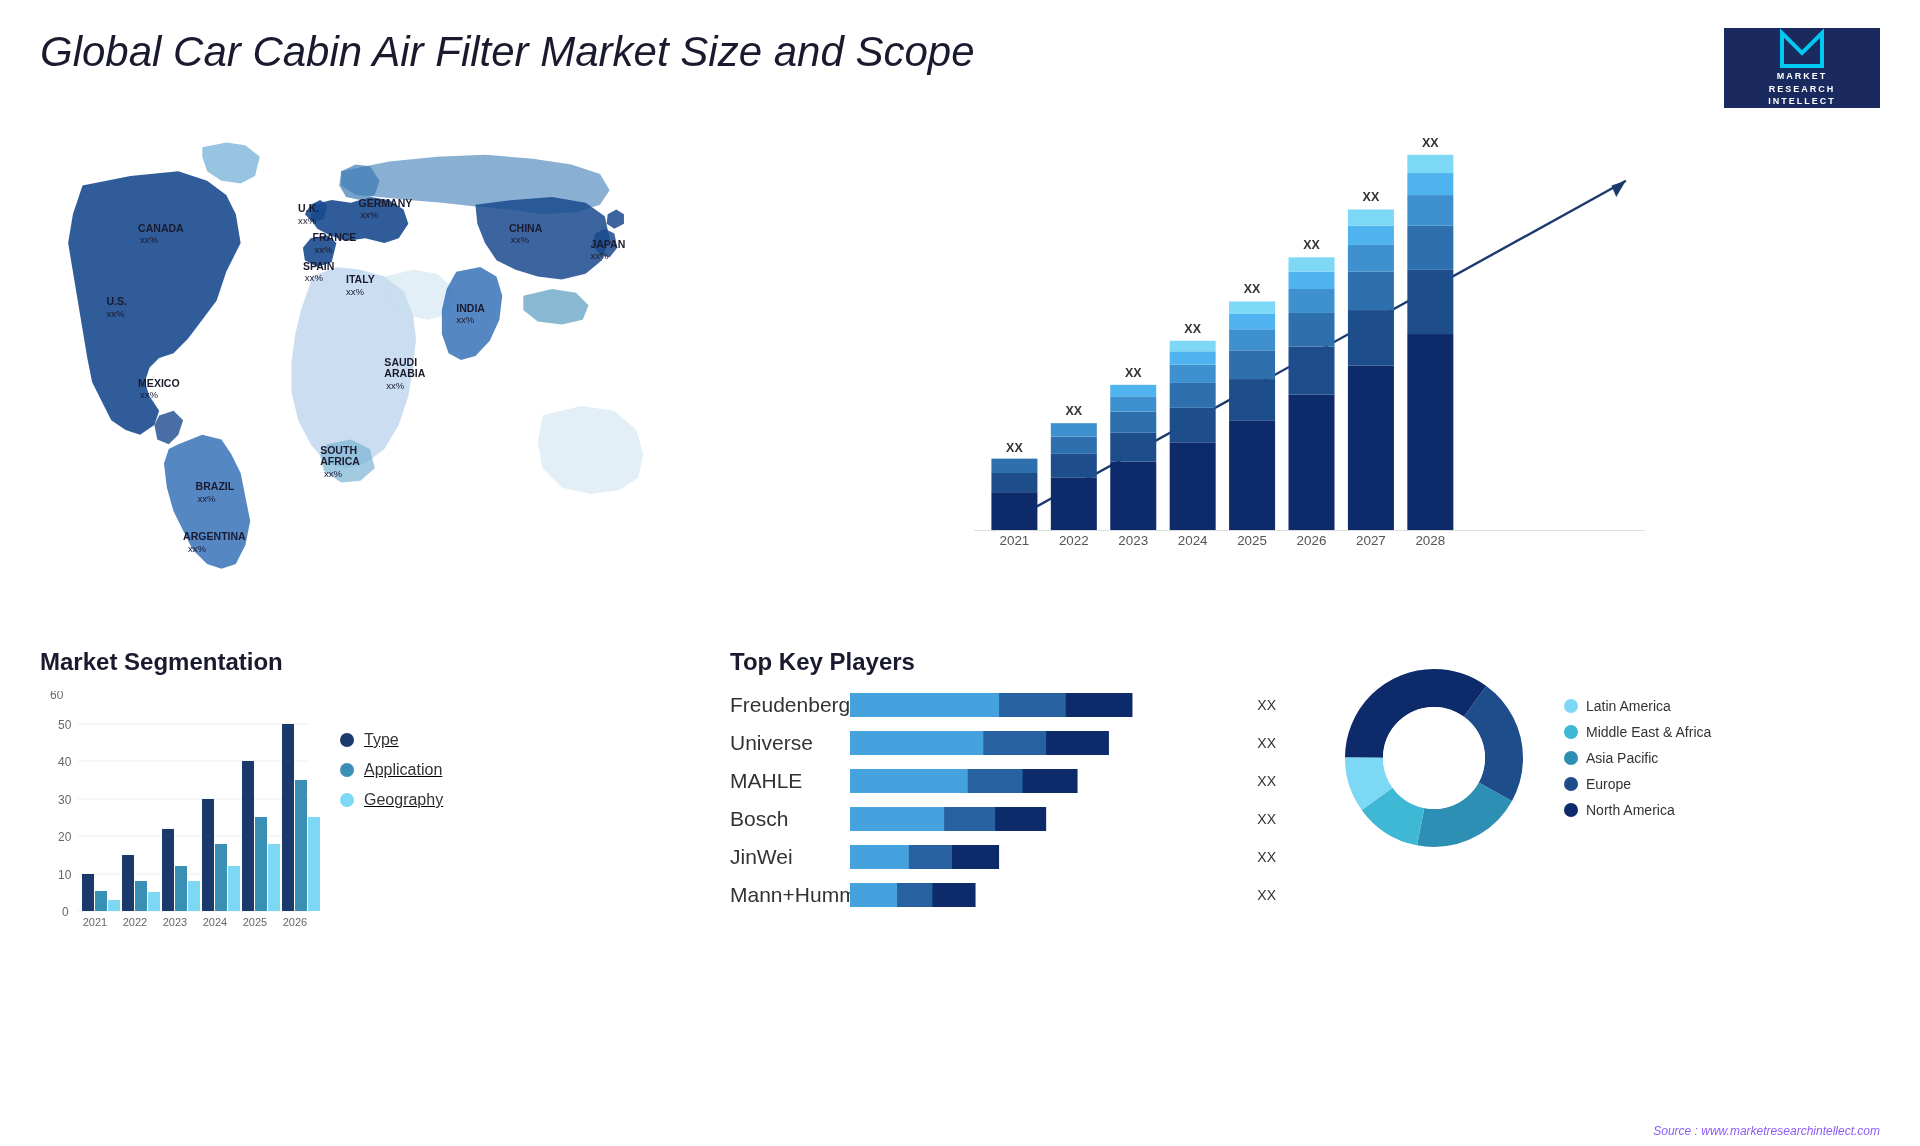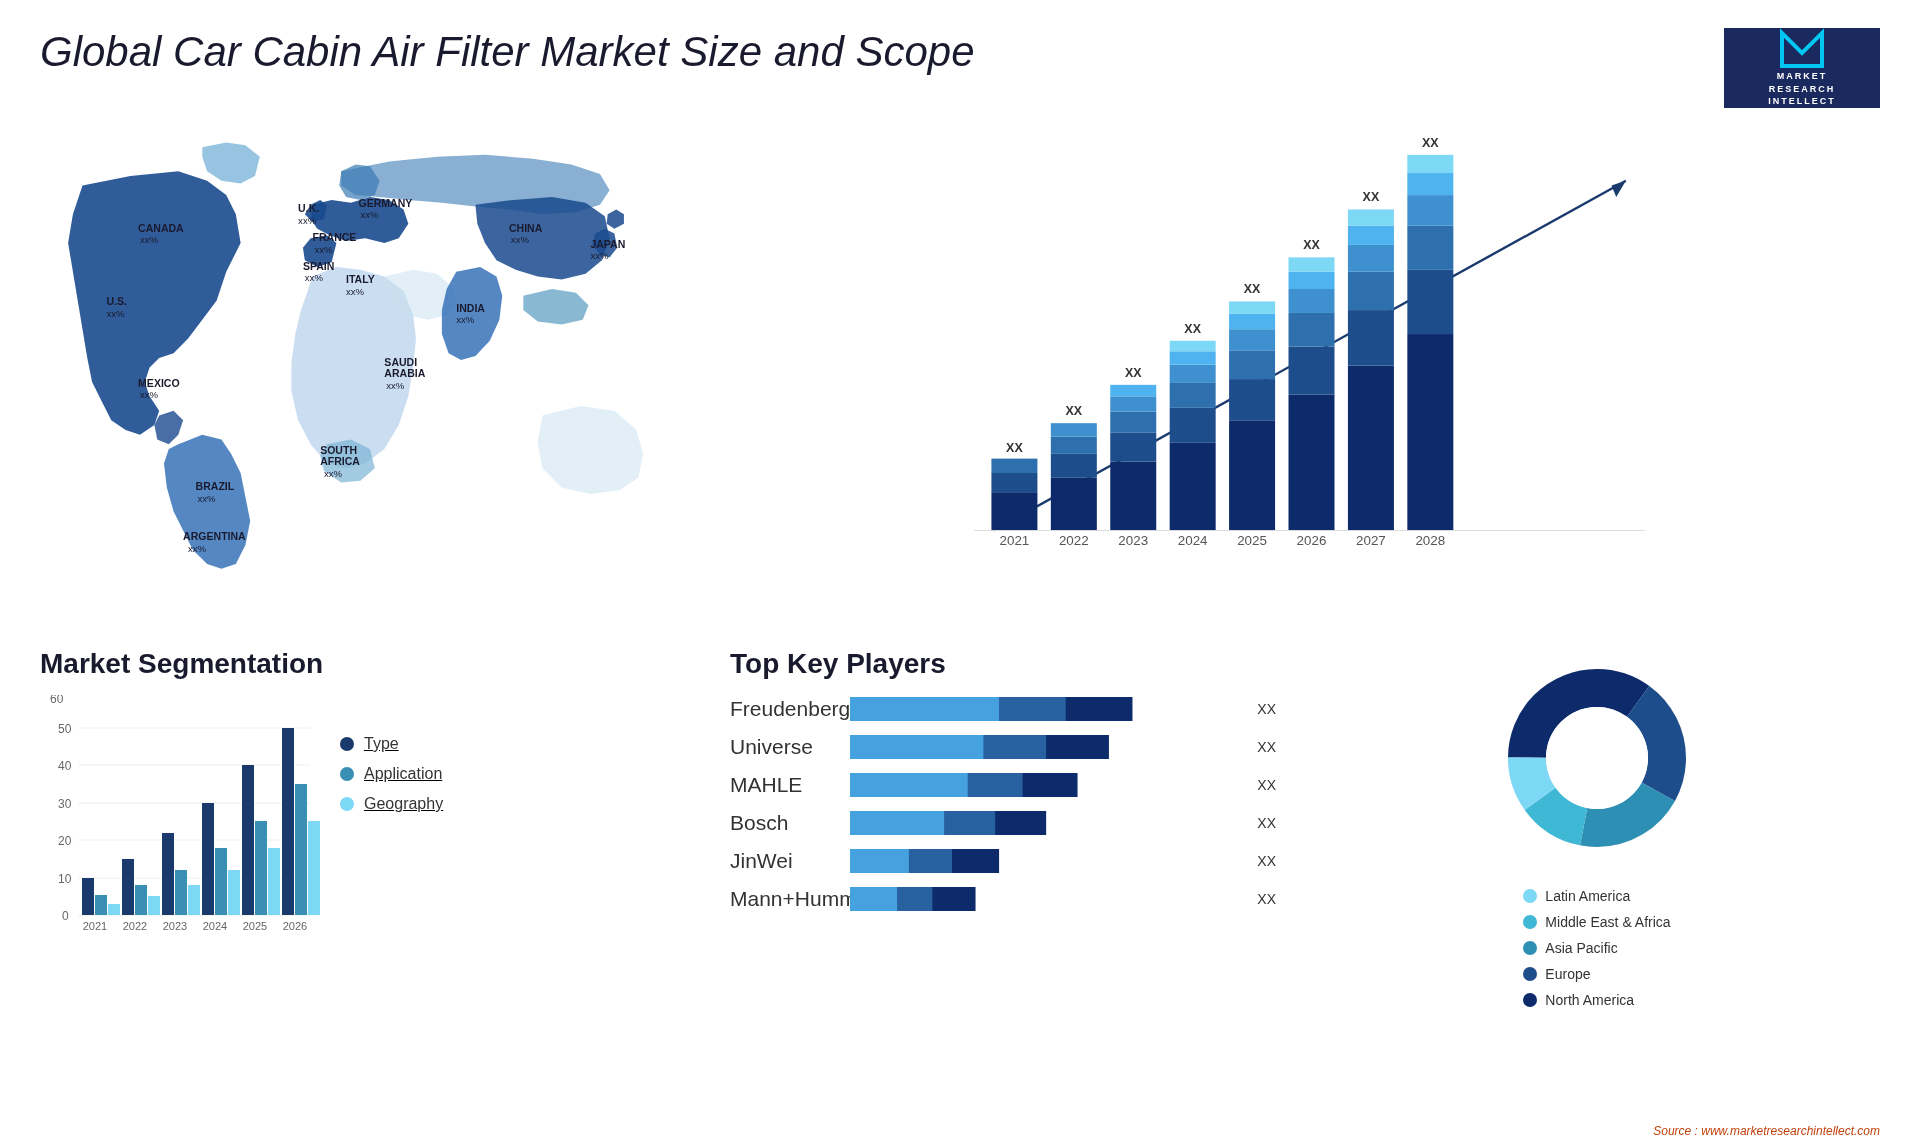--- a/index.html
+++ b/index.html
@@ -87,21 +87,21 @@
     .bottom-right {
       grid-column: 2;
       grid-row: 2;
       display: grid;
       grid-template-columns: 1fr 1fr;
       gap: 8px;
     }
 
     
     .section-title {
-      font-size: 28px;
+      font-size: 24px;
       font-weight: 700;
       color: #1a1a2e;
       margin-bottom: 15px;
     }
 
     
     .world-map-container {
       width: 100%;
       height: 460px;
       position: relative;
@@ -175,21 +175,20 @@
     }
 
     
     .regional-section {
       padding: 10px 20px;
     }
     .donut-container {
       display: flex;
       gap: 20px;
       align-items: center;
-      flex-direction: column;
     }
     .regional-legend {
       display: flex;
       flex-direction: column;
       gap: 10px;
     }
     .regional-legend-item {
       display: flex;
       align-items: center;
       gap: 8px;
@@ -201,21 +200,21 @@
       height: 14px;
       border-radius: 50%;
       flex-shrink: 0;
     }
 
     .source-text {
       position: absolute;
       bottom: 8px;
       right: 40px;
       font-size: 12px;
-      color: #c2410c;
+      color: #8b5cf6;
       font-style: italic;
     }
 
     
     .map-label {
       font-size: 11px;
       font-weight: bold;
       fill: #1a1a2e;
     }
     .map-label-val {

